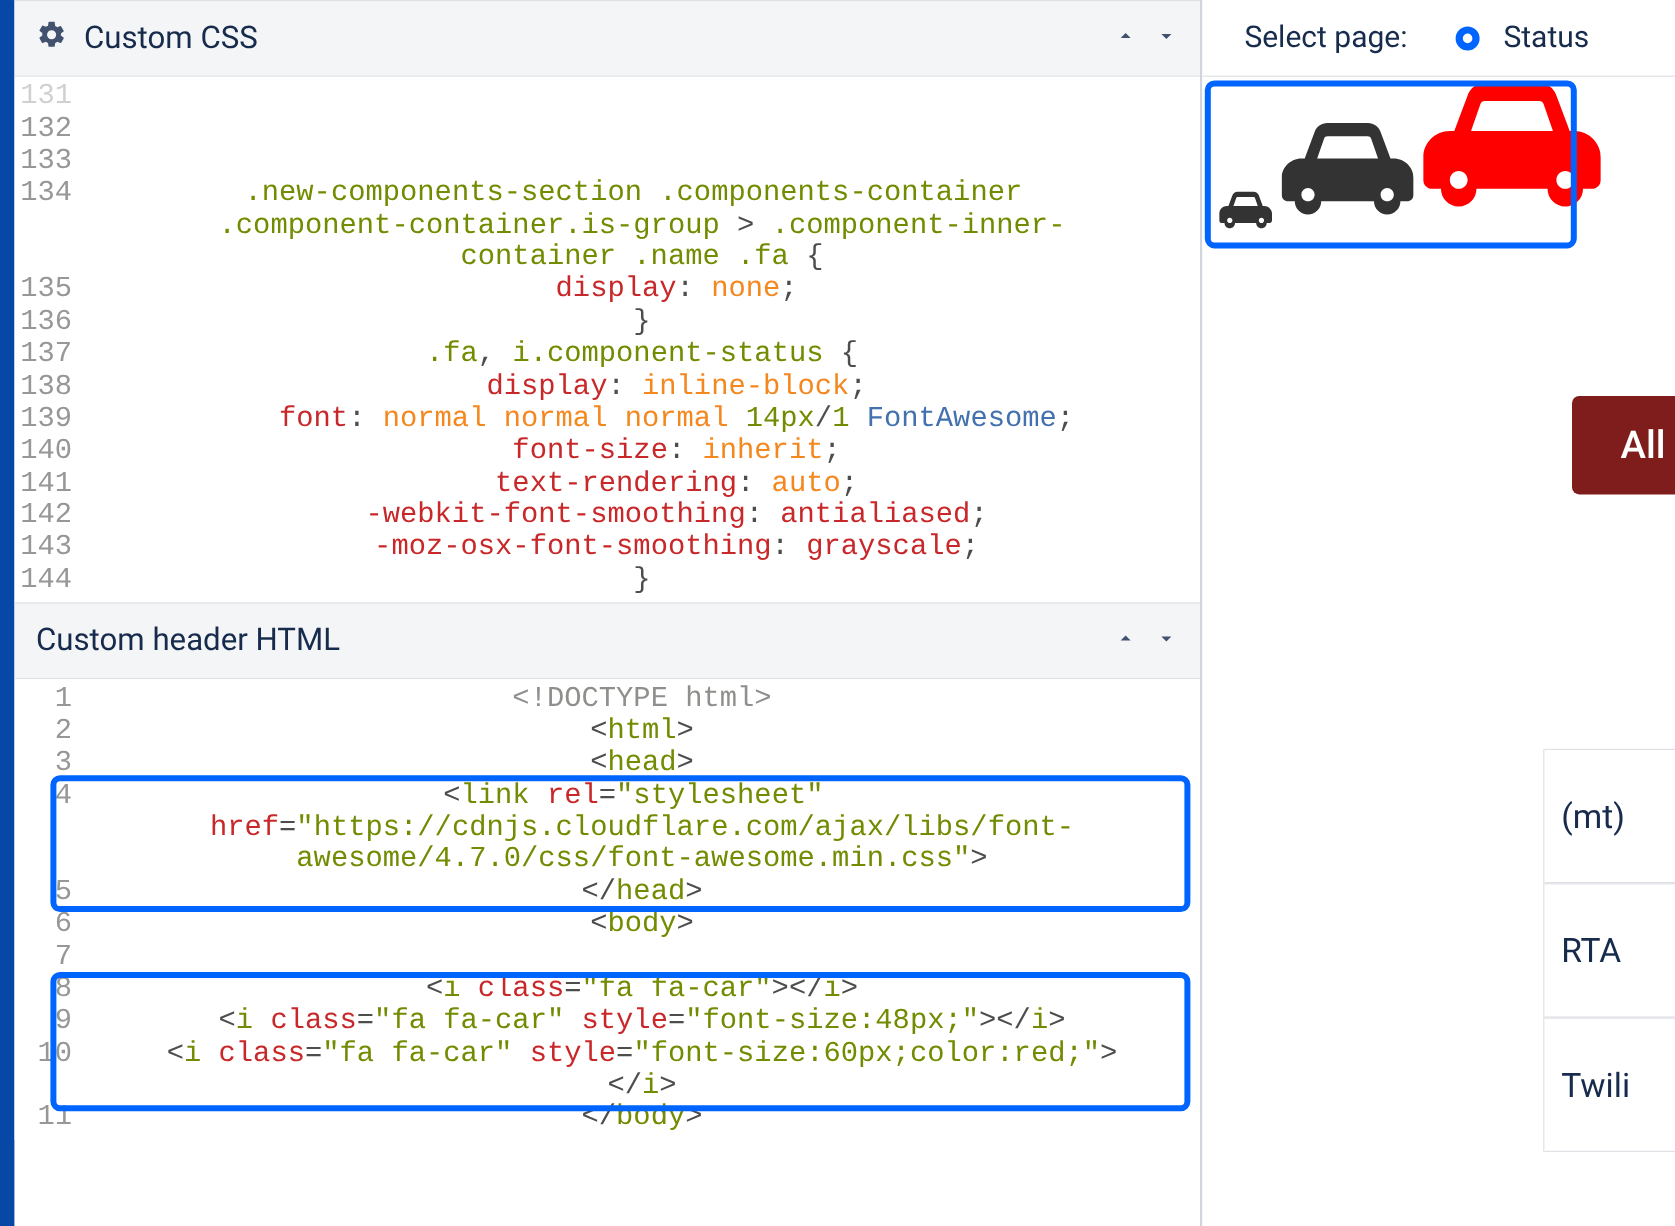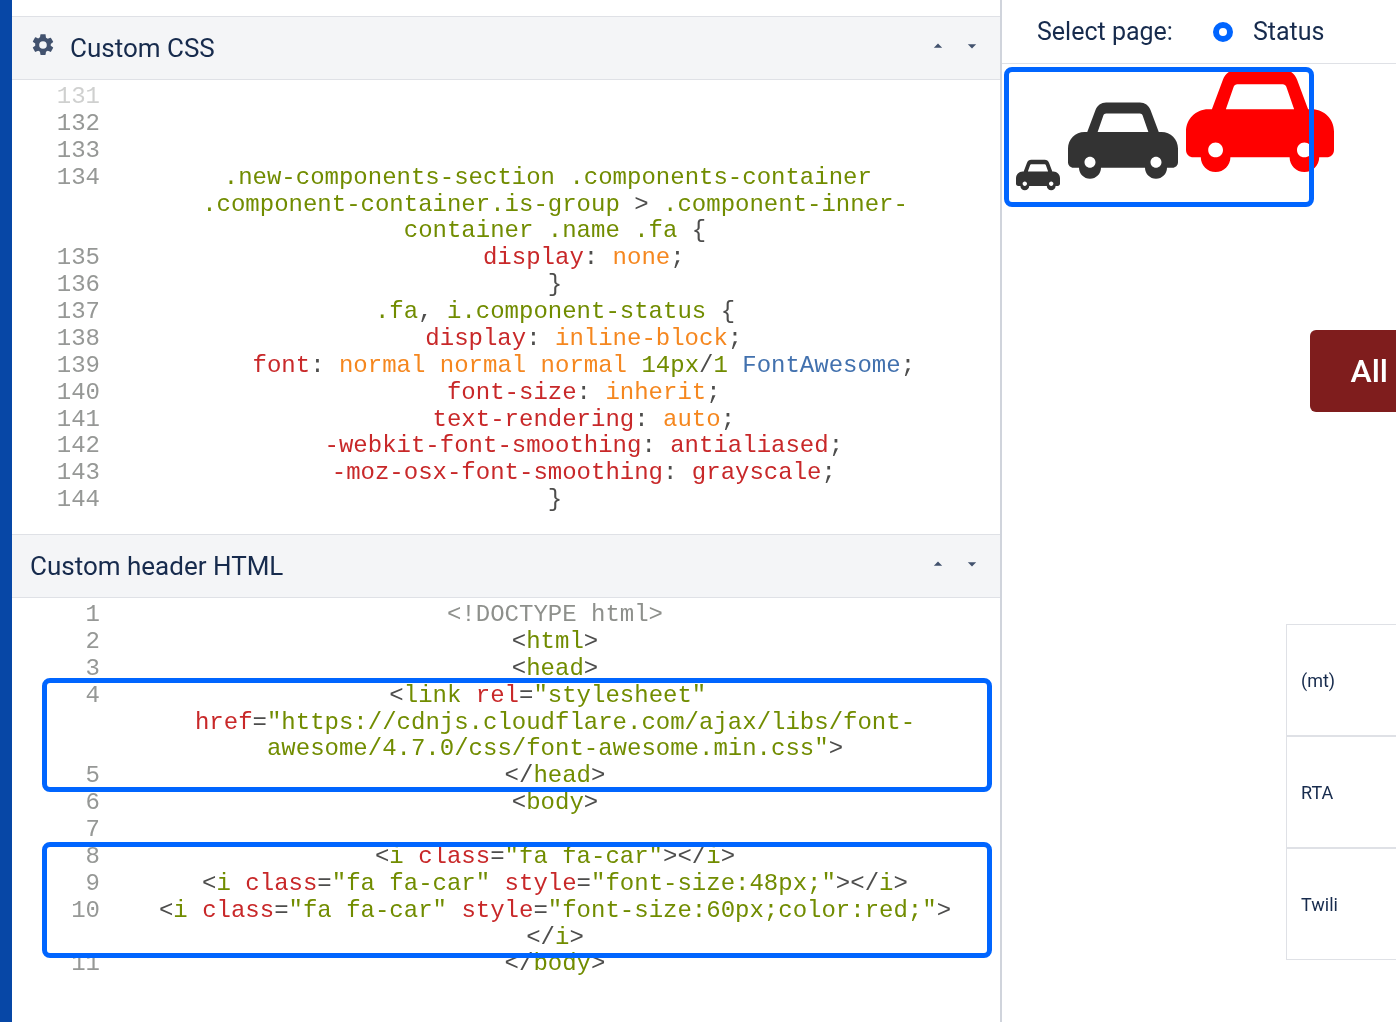--- a/index.html
+++ b/index.html
@@ -25,21 +25,20 @@
 }
 .panel-header {
   display: flex;
   align-items: center;
   justify-content: space-between;
   background: #f4f5f7;
   border-top: 1px solid #dfe1e6;
   border-bottom: 1px solid #dfe1e6;
   padding: 10px 18px;
   height: 64px;
-  margin-top: 16px;
 }
 .panel-header .title {
   display: flex;
   align-items: center;
   gap: 14px;
   color: #172B4D;
   font-size: 26px;
   font-weight: 400;
 }
 .panel-header .collapse-controls {
@@ -54,21 +53,20 @@
   font-family: "SFMono-Regular", Consolas, "Courier New", monospace;
   font-size: 24px;
   line-height: 1.12;
   background: #fff;
   padding: 4px 0;
   overflow: hidden;
 }
 .code-line {
   display: flex;
   white-space: pre;
-  margin-left: 40px;
 }
 .lineno {
   width: 58px;
   text-align: right;
   color: #969896;
   padding-right: 10px;
   user-select: none;
   flex-shrink: 0;
 }
 .lineno.dim { opacity: 0.45; }
@@ -136,21 +134,21 @@
   position: absolute;
   right: 0;
   top: 624px;
   width: 110px;
   border-left: 1px solid #dfe1e6;
 }
 .side-item {
   border-top: 1px solid #dfe1e6;
   border-bottom: 1px solid #dfe1e6;
   padding: 26px 0 26px 14px;
-  font-size: 18px;
+  font-size: 28px;
   color: #172B4D;
   height: 112px;
   display: flex;
   align-items: center;
 }
 .rel-container { position: relative; flex: 1; }
 .code2-wrapper { position: relative; }
 </style>
 </head>
 <body>

